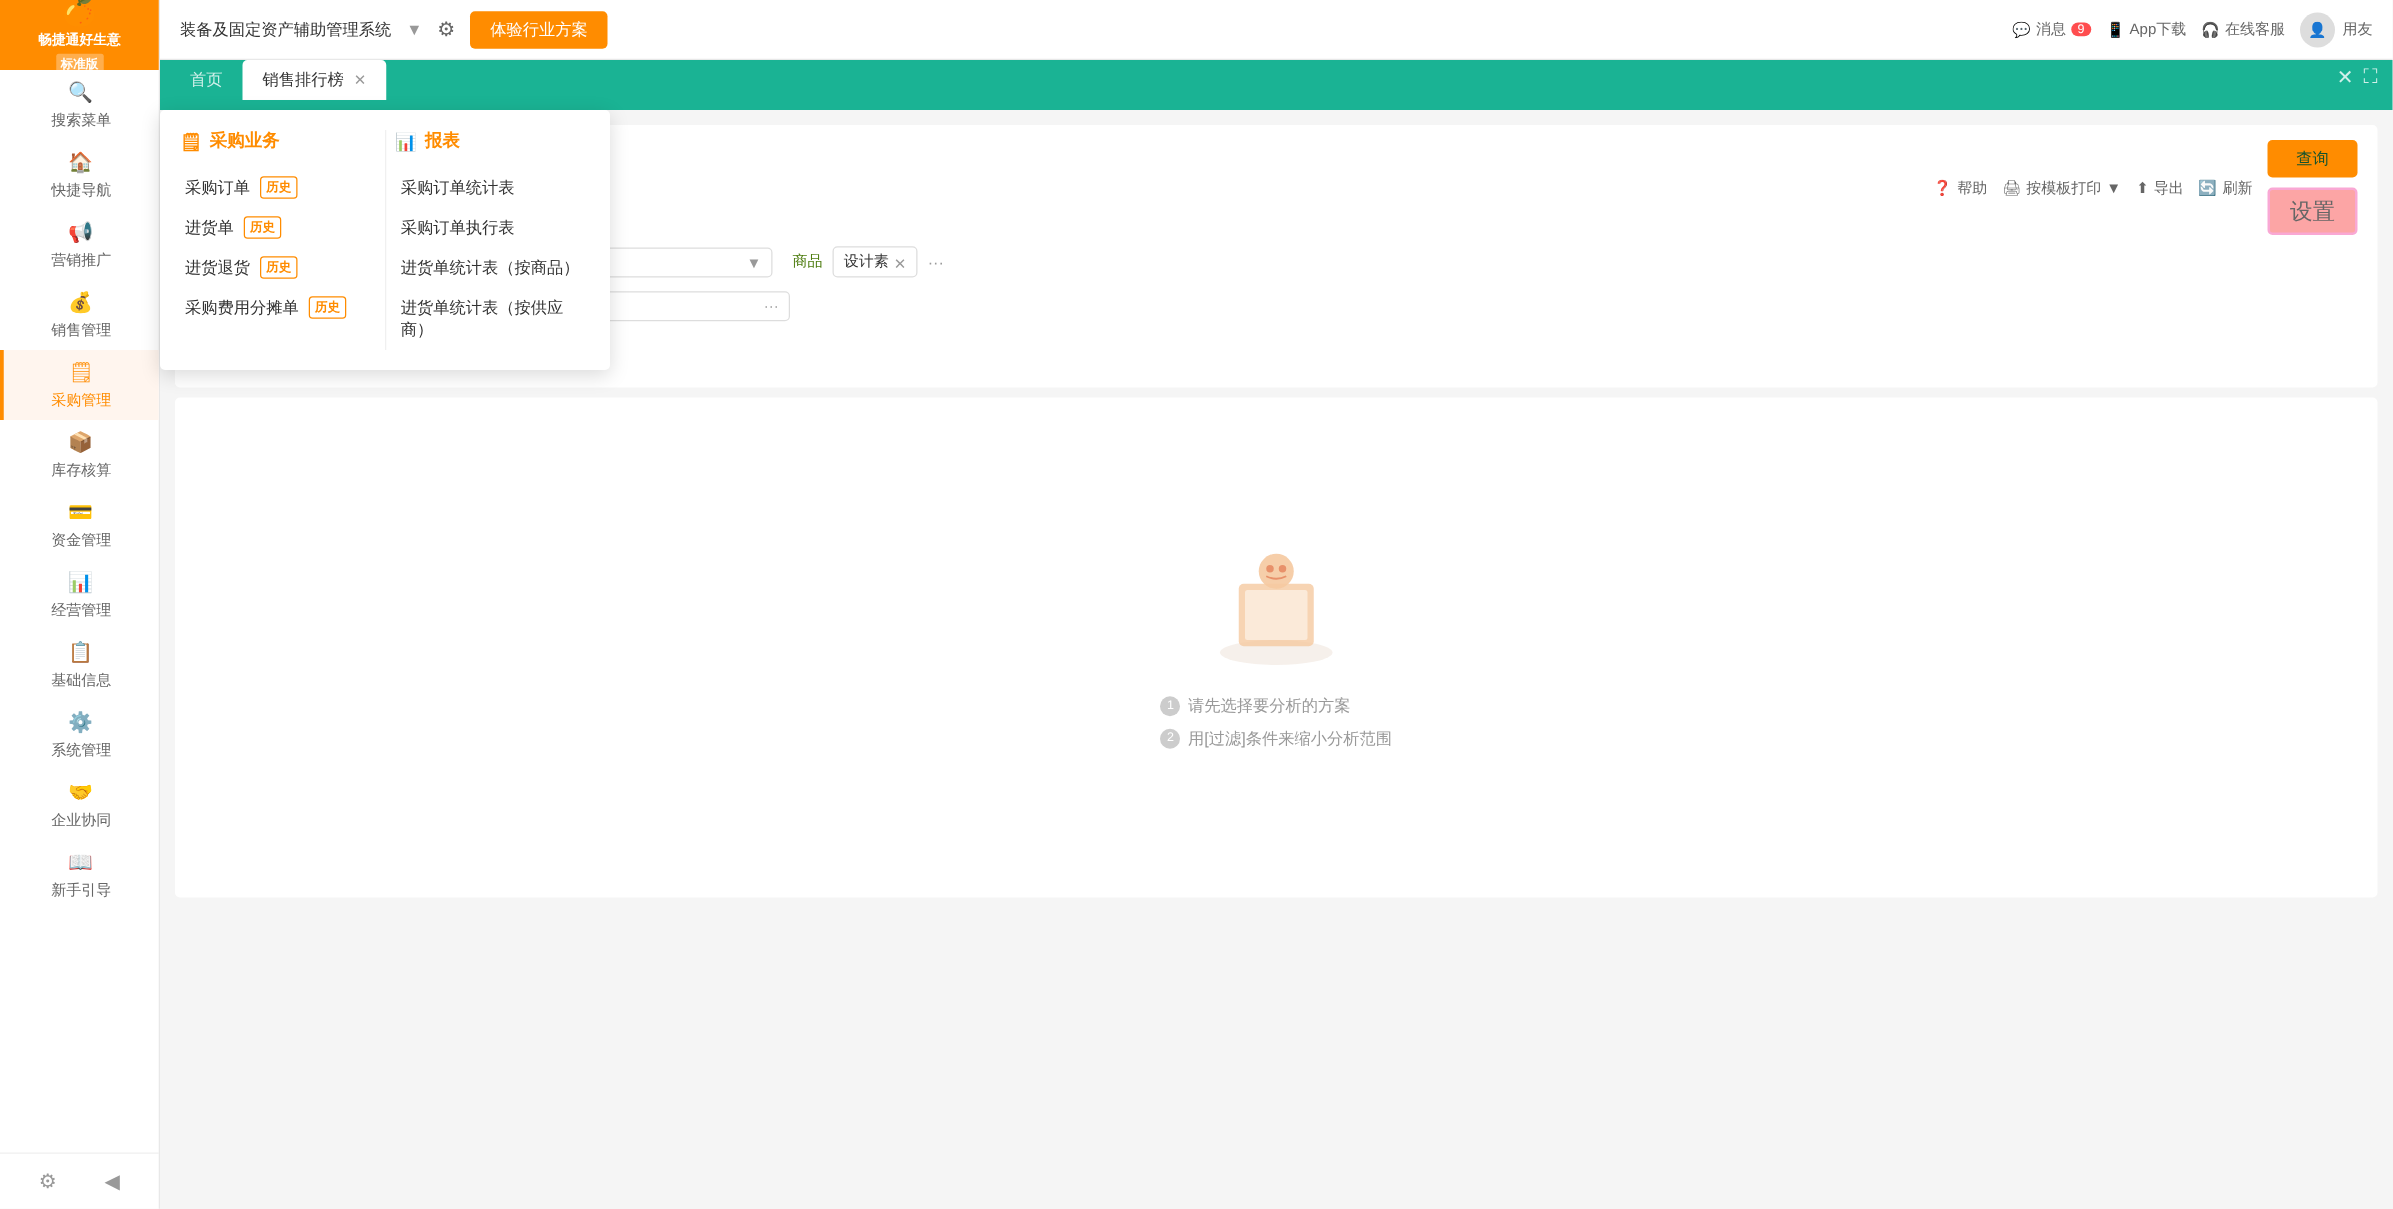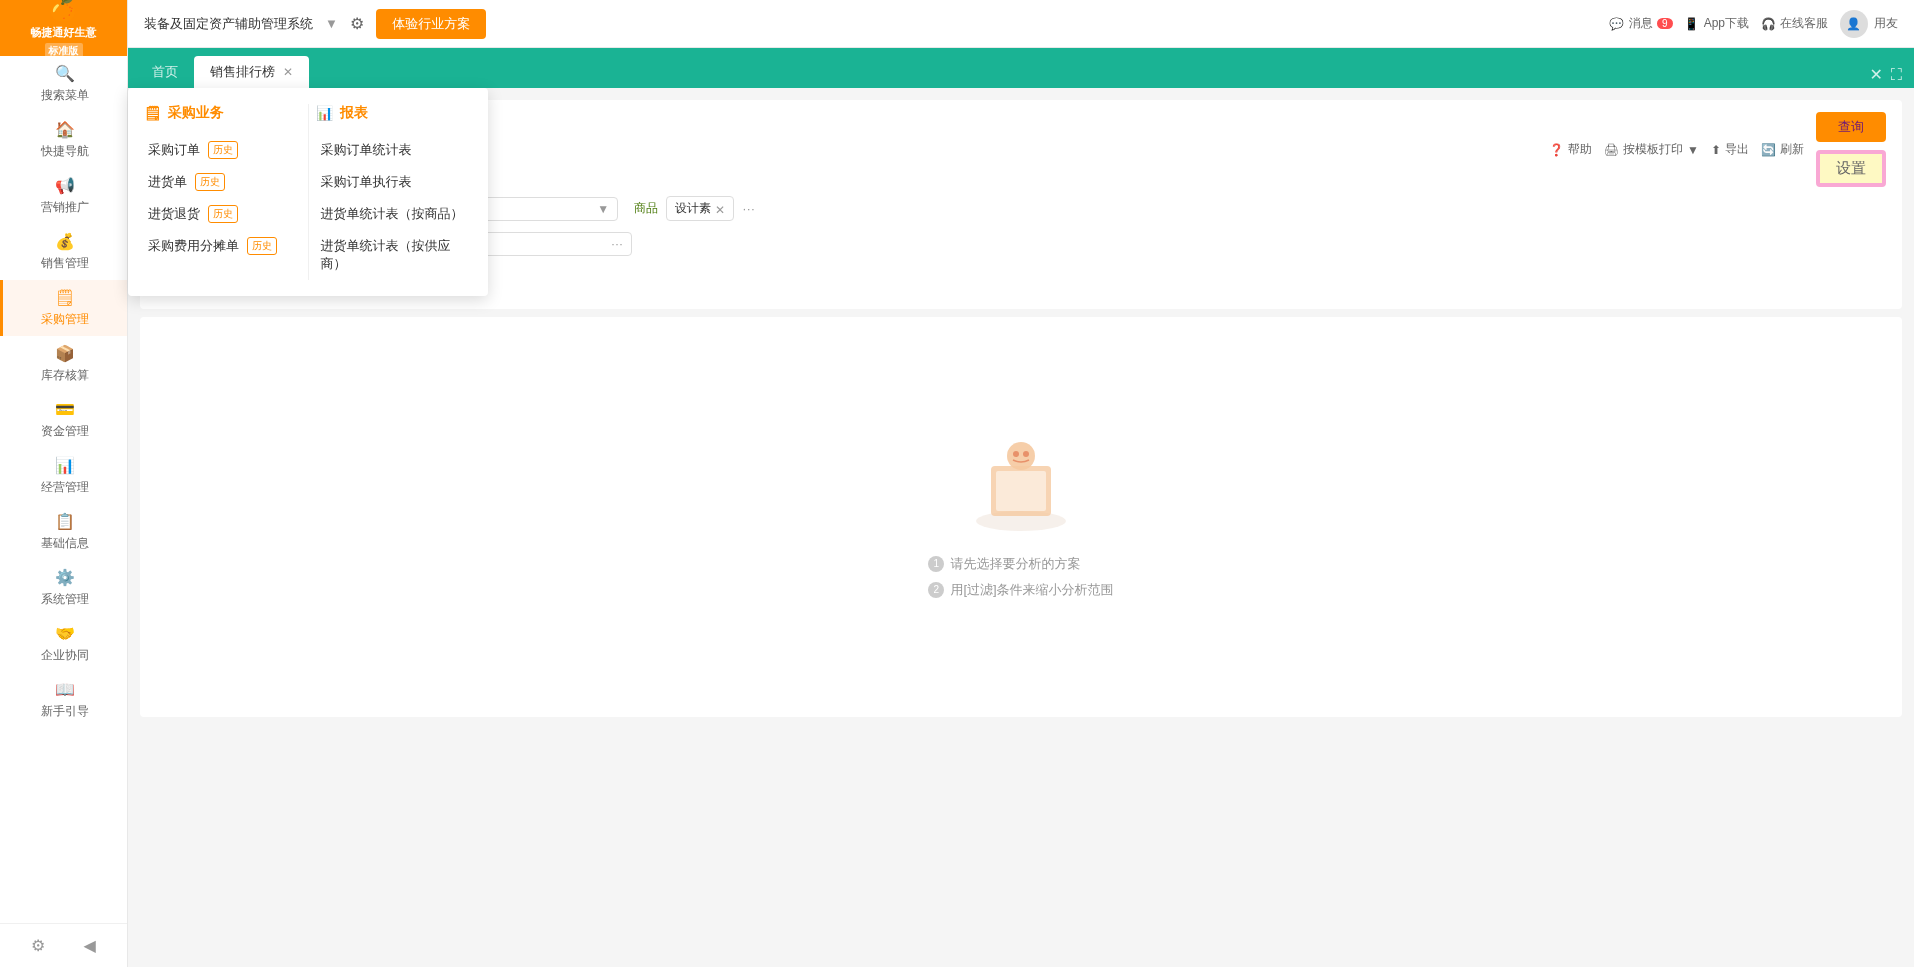--- a/index.html
+++ b/index.html
@@ -38,21 +38,21 @@
     .topbar-btn {
       background: #ff8c00; color: #fff; border: none; border-radius: 4px;
       padding: 6px 16px; font-size: 13px; cursor: pointer;
     }
     .badge { background: #ff4d4f; color: #fff; border-radius: 10px; padding: 0 5px; font-size: 10px; min-width: 16px; text-align: center; }
     .user-avatar { width: 28px; height: 28px; border-radius: 50%; background: #ddd; display: flex; align-items: center; justify-content: center; font-size: 12px; color: #666; }
 
     
     .tabbar {
       position: fixed; left: 128px; top: 48px; right: 0; height: 40px; background: #1ab394;
-      display: flex; align-items: flex-end; z-index: 98; padding: 0 8px;
+      display: flex; align-items: flex-start; z-index: 98; padding: 0 8px;
     }
     .tab {
       height: 32px; padding: 0 16px; display: flex; align-items: center; gap: 8px;
       cursor: pointer; font-size: 13px; border-radius: 4px 4px 0 0; color: rgba(255,255,255,0.8);
     }
     .tab.active { background: #fff; color: #333; }
     .tab .close-btn { font-size: 12px; color: #999; cursor: pointer; }
     .tab-close-all { margin-left: auto; color: rgba(255,255,255,0.8); font-size: 16px; cursor: pointer; padding: 4px; }
     .tab-maximize { color: rgba(255,255,255,0.8); font-size: 16px; cursor: pointer; padding: 4px; }
 
@@ -65,26 +65,26 @@
 
     
     .filter-bar {
       background: #fff; border-radius: 4px; padding: 12px 16px; margin-bottom: 8px;
     }
     .filter-toolbar {
       display: flex; align-items: center; justify-content: flex-end; gap: 12px; margin-bottom: 8px;
     }
     .filter-toolbar-item { display: flex; align-items: center; gap: 4px; color: #666; font-size: 12px; cursor: pointer; }
     .query-btn {
-      background: #ff8c00; color: #701a75; border: none; border-radius: 4px;
+      background: #ff8c00; color: #14532d; border: none; border-radius: 4px;
       padding: 6px 20px; font-size: 13px; cursor: pointer;
     }
     .set-btn {
-      background: #fef9c3; color: #666; border: 4px solid #f9a8d4; border-radius: 4px;
-      padding: 5px 16px; font-size: 15px; cursor: pointer; display: block; width: 100%; margin-top: 4px;
+      background: #fca5a5; color: #666; border: 2px solid #f9a8d4; border-radius: 4px;
+      padding: 5px 16px; font-size: 18px; cursor: pointer; display: block; width: 100%; margin-top: 4px;
     }
     .filter-row { display: flex; align-items: center; gap: 16px; margin-bottom: 8px; flex-wrap: wrap; }
     .filter-item { display: flex; align-items: center; gap: 8px; }
     .filter-label { color: #4d7c0f; font-size: 12px; white-space: nowrap; }
     .filter-value {
       border: 1px solid #ddd; border-radius: 4px; padding: 4px 8px;
       font-size: 12px; color: #333; background: #fff; min-width: 120px; cursor: pointer;
       display: flex; align-items: center; gap: 4px;
     }
     .filter-value .arrow { color: #999; margin-left: auto; }
@@ -119,21 +119,21 @@
       font-size: 14px; font-weight: bold; color: #ff8c00; margin-bottom: 12px;
       display: flex; align-items: center; gap: 6px;
     }
     .menu-divider { width: 1px; background: #f0f0f0; margin: 0 8px; }
     .menu-item {
       display: flex; align-items: center; gap: 8px; padding: 7px 4px;
       cursor: pointer; color: #333; font-size: 13px; border-radius: 3px;
     }
     .history-badge {
       background: #fff; border: 1px solid #ff8c00; color: #ff8c00;
-      border-radius: 3px; padding: 1px 4px; font-size: 10px; cursor: pointer;
+      border-radius: 3px; padding: 1px 4px; font-size: 10px; cursor: pointer; font-weight: bold;
     }
   </style>
 </head>
 <body>
 
 <div class="sidebar">
   <div class="sidebar-logo">
     <div class="logo-icon">🍊</div>
     <div style="font-size:11px;line-height:1.4">畅捷通好生意</div>
     <div class="logo-tag">标准版</div>

